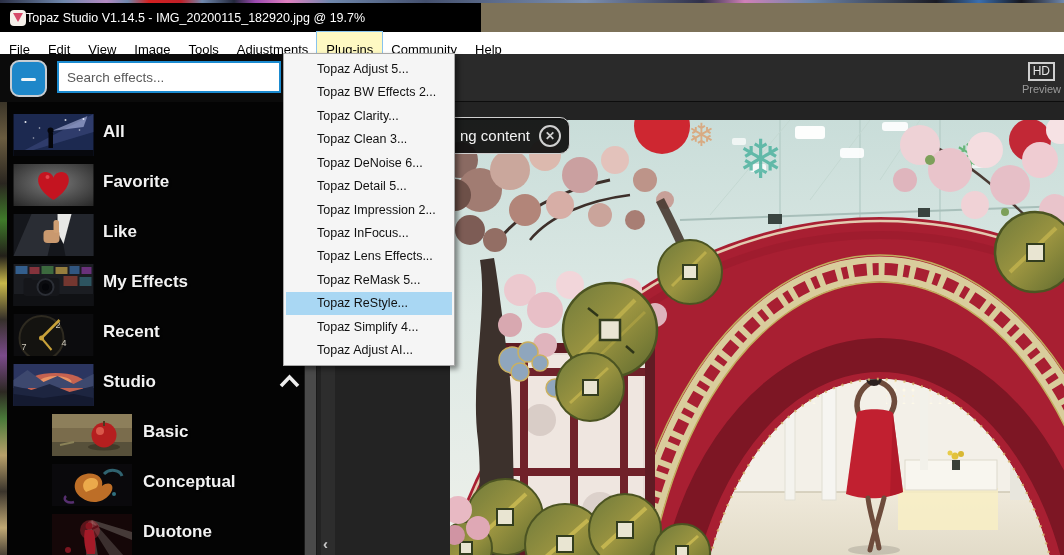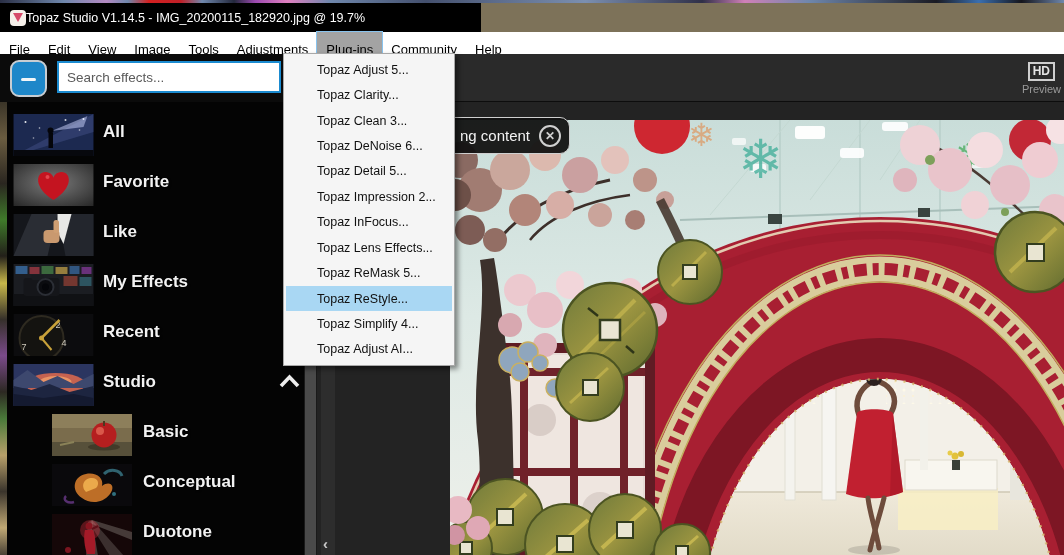--- a/index.html
+++ b/index.html
@@ -17,30 +17,30 @@
   .titlebar{ position:absolute; left:0; top:3px; width:1064px; height:29px; background:#7d7259; }
   .titlebar-active{ position:absolute; left:0; top:0; width:481px; height:29px; background:#000; display:flex; align-items:center; }
   .app-icon{ width:16px; height:16px; margin-left:10px; border-radius:4px; background:#f5f0ea; position:relative; flex:0 0 auto; }
   .app-icon:before{ content:""; position:absolute; left:3px; top:3px; width:0; height:0;
     border-left:5px solid transparent; border-right:5px solid transparent; border-top:9px solid #d64a6a; }
   .title-text{ color:#fff; font-size:12.5px; white-space:nowrap; }
 
   
   .menubar{ position:absolute; left:0; top:32px; width:1064px; height:35px; background:#fff; display:flex; align-items:stretch; font-size:13px; color:#000; }
   .menubar .mitem{ padding:0 9px; display:flex; align-items:center; cursor:default; }
-  .menubar .mitem.active{ background:#a3a3a3; outline:1px solid #88c3ee; }
+  .menubar .mitem.active{ background:#fef9c3; outline:1px solid #88c3ee; }
 
   
   .toolbar{ position:absolute; left:0; top:54px; width:1064px; height:48px; background:#2a2a2a; border-bottom:1px solid #0d0d0d; }
   .toolbar-left{ position:absolute; left:0; top:0; width:304px; height:48px; background:#0b0b0b; }
   .collapse-btn{ position:absolute; left:10px; top:6px; width:37px; height:37px; background:#1e87c9; border:2px solid #c8cdd2; border-radius:9px; }
   .collapse-btn .dash{ position:absolute; left:9px; top:16px; width:15px; height:3px; background:#f2f6f8; border-radius:2px; }
   .search-box{ position:absolute; left:57px; top:7px; width:224px; height:32px; border:2px solid #1b8bd0; background:#fff; font-size:13.5px; padding:0 8px; color:#222; outline:none; }
   .search-box::placeholder{ color:#5a5a5a; }
-  .hd-badge{ position:absolute; right:9px; top:8px; border:2px solid #cfcfcf; color:#e4e4e4; font-weight:bold; font-size:12px; padding:0 3px; line-height:15px; }
+  .hd-badge{ position:absolute; right:9px; top:8px; border:2px solid #cfcfcf; color:#e4e4e4; font-weight:normal; font-size:12px; padding:0 3px; line-height:15px; }
   .preview-label{ position:absolute; right:3px; top:29px; color:#9a9a9a; font-size:11px; }
 
   
   .sidebar{ position:absolute; left:7px; top:102px; width:297px; height:453px; background:#040404; }
   .cat-row{ position:absolute; left:0; width:297px; height:50px; cursor:pointer; }
   .cat-thumb{ position:absolute; left:6px; top:4px; width:81px; height:42px; overflow:hidden; background:#000; }
   .cat-row.sub .cat-thumb{ left:45px; width:80px; }
   .cat-thumb svg{ width:100%; height:100%; display:block; }
   .cat-label{ position:absolute; left:96px; top:12px; color:#f2f2f2; font-size:17px; font-weight:bold; text-shadow:1px 1px 2px #000; white-space:nowrap; }
   .cat-row.sub .cat-label{ left:136px; }
@@ -527,20 +527,21 @@
     </svg>
 
     <div class="toast">
       <span class="toast-text">ng content</span>
       <span class="toast-close">✕</span>
     </div>
   </div>
 
   <div class="dropdown">
     <div class="ditem">Topaz Adjust 5...</div>
+    <div class="ditem">Topaz BW Effects 2...</div>
     <div class="ditem">Topaz Clarity...</div>
     <div class="ditem">Topaz Clean 3...</div>
     <div class="ditem">Topaz DeNoise 6...</div>
     <div class="ditem">Topaz Detail 5...</div>
     <div class="ditem">Topaz Impression 2...</div>
     <div class="ditem">Topaz InFocus...</div>
     <div class="ditem">Topaz Lens Effects...</div>
     <div class="ditem">Topaz ReMask 5...</div>
     <div class="ditem highlighted">Topaz ReStyle...</div>
     <div class="ditem">Topaz Simplify 4...</div>

